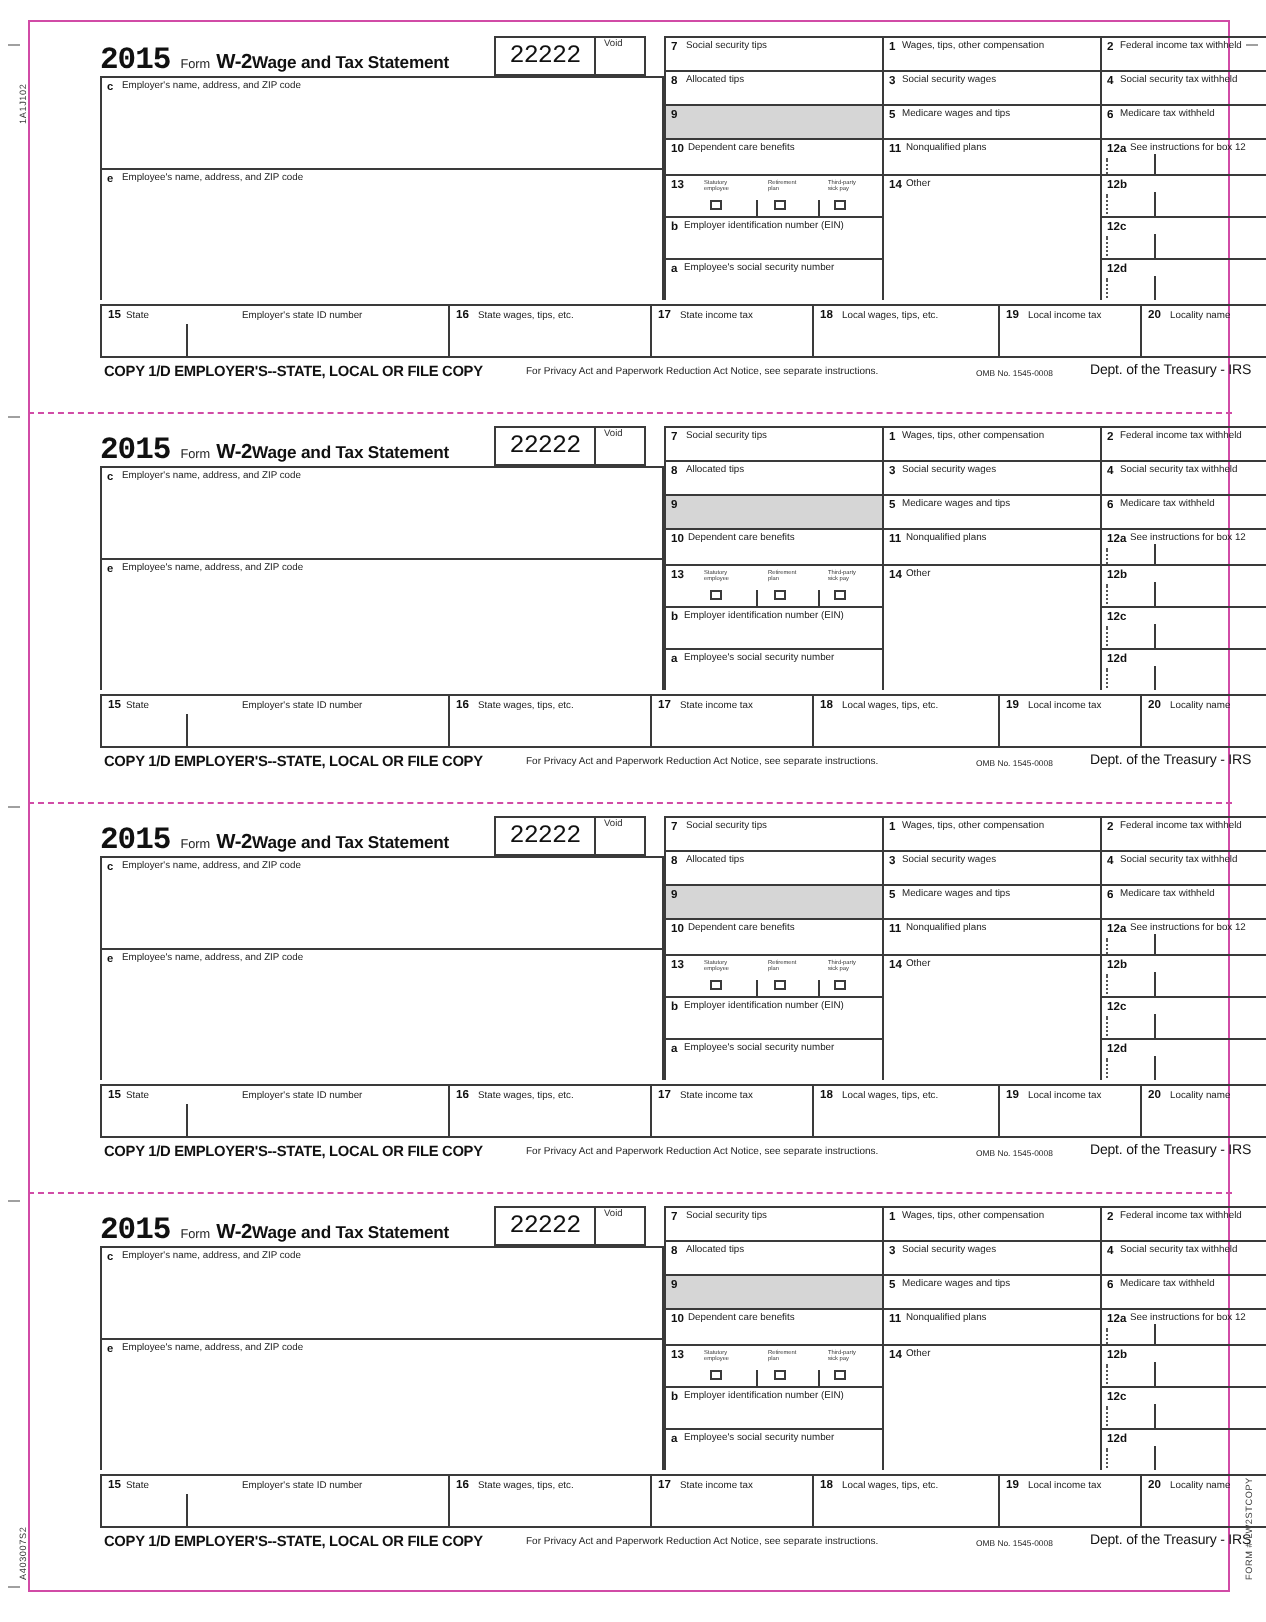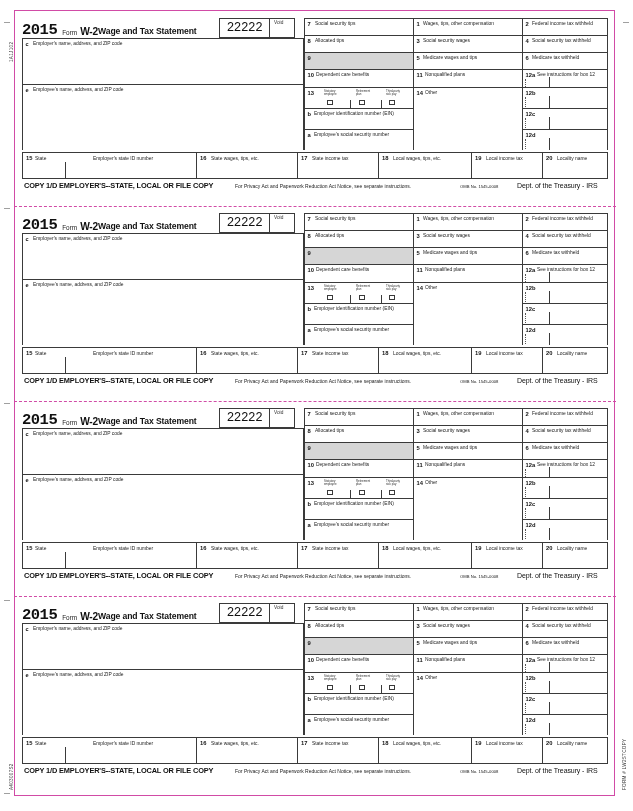--- a/index.html
+++ b/index.html
@@ -43,20 +43,21 @@
   .forms{
     position:absolute;
     left:22px; top:16px;
     width:586px;
   }
   .form-copy{
     position:relative;
     width:522px;
     height:187px;
     margin-bottom:0;
+    margin-left:28px;
   }
   .sep{
     width:586px;height:8px;
     position:relative;
   }
   .sep::before{
     content:"";
     position:absolute;
     left:-8px; right:-8px; top:3px;
     border-top:1px dashed #d14ba6;

